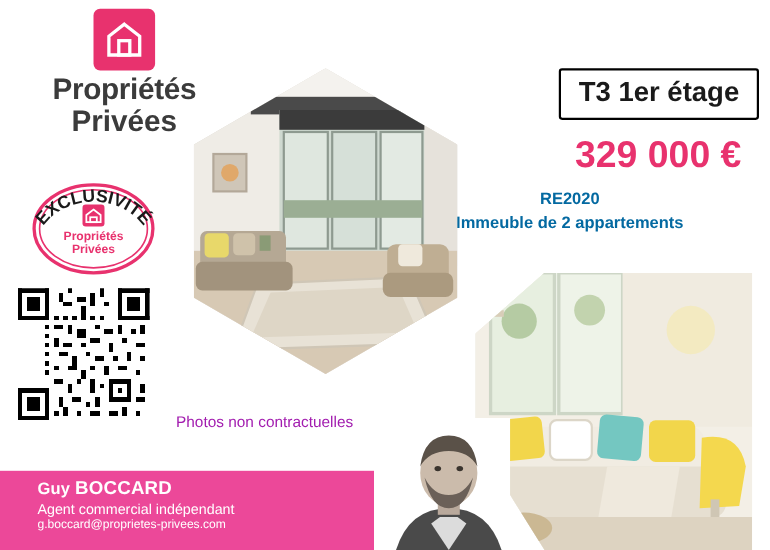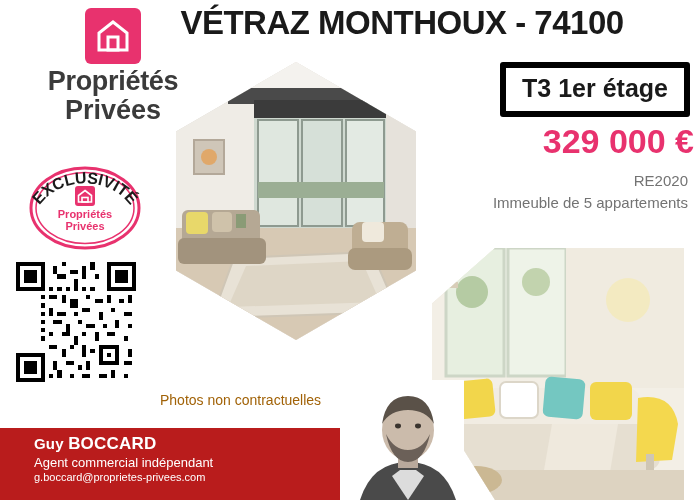--- a/index.html
+++ b/index.html
@@ -73,49 +73,49 @@
     color: #1a1a1a;
     letter-spacing: -0.5px;
     white-space: nowrap;
   }
 
   
   .type-box {
     position: absolute;
     right: 10px;
     top: 62px;
-    border: 6px solid #000000;
+    border: 2px solid #000000;
     padding: 6px 16px 8px 16px;
     font-size: 25px;
     font-weight: bold;
     color: #1a1a1a;
     border-radius: 3px;
     margin-left: 12px;
   }
 
   
   .price {
     position: absolute;
-    right: 6px;
+    right: 26px;
     top: 122px;
     font-size: 34px;
     font-weight: bold;
     color: #e8326e;
     white-space: nowrap;
   }
 
   
   .features {
     position: absolute;
     right: 12px;
     top: 170px;
-    text-align: right;
+    text-align: center;
     font-size: 15px;
-    font-weight: normal;
-    color: #737373;
+    font-weight: bold;
+    color: #0369a1;
     line-height: 1.45;
     width: 340px;
   }
 
   
   .excl {
     position: absolute;
     left: 20px;
     top: 148px;
     width: 130px;
@@ -155,33 +155,33 @@
     height: 252px;
     -webkit-clip-path: polygon(25% 0%, 100% 0%, 100% 100%, 25% 100%, 0% 60%, 0% 22%);
     clip-path: polygon(25% 0%, 100% 0%, 100% 100%, 25% 100%, 0% 60%, 0% 22%);
     overflow: hidden;
     background: #ece7dd;
   }
 
   .photo-note {
     position: absolute;
     left: 160px;
-    top: 392px;
+    top: 375px;
     font-size: 14px;
-    color: #a16207;
+    color: #a21caf;
   }
 
   
   .agent-bar {
     position: absolute;
     left: 0;
     bottom: 0;
     width: 340px;
     height: 72px;
-    background: #b91c1c;
+    background: #ec4899;
     color: #ffffff;
     padding: 6px 0 0 34px;
     box-sizing: border-box;
   }
   .agent-name {
     font-size: 17px;
     font-weight: bold;
     letter-spacing: 0.2px;
   }
   .agent-name .first { font-size: 15px; }
@@ -219,29 +219,28 @@
         <path d="M17 3 L31 14 L31 31 L3 31 L3 14 Z" fill="none" stroke="#ffffff" stroke-width="3"></path>
         <rect x="12" y="18" width="10" height="13" fill="none" stroke="#ffffff" stroke-width="3"></rect>
       </svg>
     </div>
     <div class="logo-text">
       <span class="l1">Propriétés</span>
       <span class="l2">Privées</span>
     </div>
   </div>
 
-  <div class="title">VÉTRAZ MONTHOUX - 74100</div>
 
   <div class="type-box">T3 1er étage</div>
 
   <div class="price">329 000 €</div>
 
   <div class="features">
     <div>RE2020</div>
-    <div>Immeuble de 5 appartements</div>
+    <div>Immeuble de 2 appartements</div>
   </div>
 
   <div class="excl">
     <svg width="130" height="106" viewBox="0 0 130 106">
       <defs>
         <path id="arcpath" d="M 12 72 A 55 50 0 0 1 118 72" fill="none"></path>
       </defs>
       <ellipse cx="65" cy="60" rx="54" ry="40" fill="#ffffff" stroke="#e8326e" stroke-width="3"></ellipse>
       <ellipse cx="65" cy="60" rx="49" ry="35.5" fill="#ffffff" stroke="#e8326e" stroke-width="1.5"></ellipse>
       <rect x="55" y="38" width="20" height="20" rx="3" fill="#e8326e"></rect>

